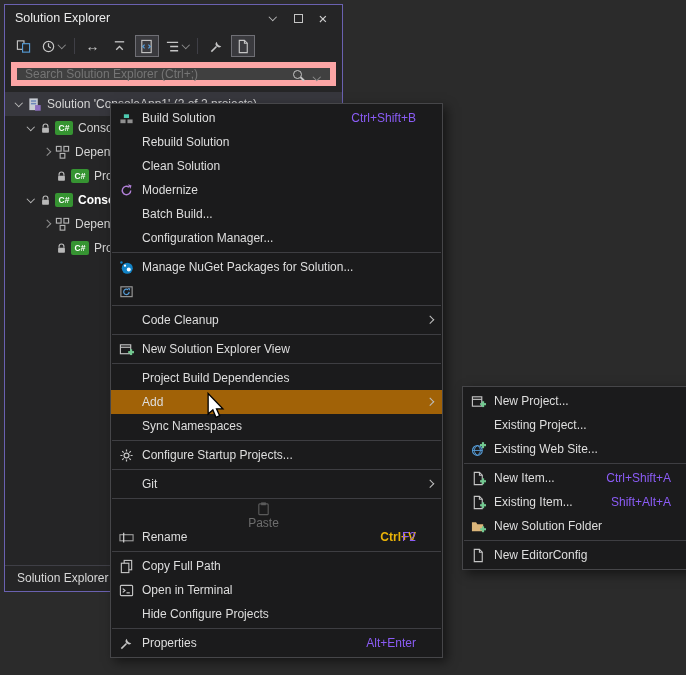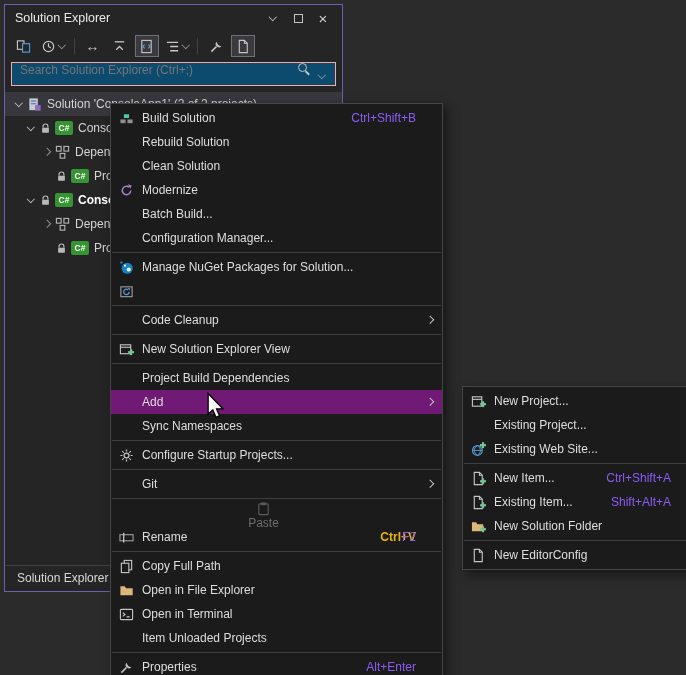--- a/index.html
+++ b/index.html
@@ -21,21 +21,21 @@
   .tbicon { width:18px; height:18px; margin-left:7px; display:flex; align-items:center; justify-content:center; color:#c5c5c5; }
   .restore-sq { width:9px; height:9px; border:1px solid #c5c5c5; }
   .close-x { font-size:15px; line-height:1; color:#d0d0d0; }
 
   .toolbar { height:30px; flex:none; display:flex; align-items:center; padding:0 6px; gap:3px; }
   .tbtn { height:22px; min-width:24px; display:flex; align-items:center; justify-content:center; gap:3px; padding:0 3px; }
   .tbtn.bordered { border:1px solid #6f6f75; background:#3a3a3e; }
   .tsep { width:1px; height:16px; background:#3f3f46; margin:0 3px; }
   .uarrow { font-size:14px; color:#c5c5c5; line-height:1; }
 
-  .searchrow { margin:1px 6px 4px; height:24px; flex:none; background:#0c4a6e; border:1px solid #fca5a5; display:flex; align-items:flex-start; }
+  .searchrow { margin:1px 6px 4px; height:24px; flex:none; background:#404040; border:6px solid #fca5a5; display:flex; align-items:center; }
   .searchrow input { flex:1; min-width:0; background:transparent; border:none; outline:none; color:#9d9d9d; font-size:12px; padding:0 8px; font-family:inherit; }
   .mag { position:relative; width:9px; height:9px; border:1.5px solid #c5c5c5; border-radius:50%; margin-right:12px; flex:none; }
   .mag::after { content:""; position:absolute; width:5px; height:1.5px; background:#c5c5c5; right:-4px; bottom:-2px; transform:rotate(45deg); }
   .sr-chev { margin-right:11px; }
 
   .tree { flex:1; overflow:hidden; padding-top:2px; font-size:12px; color:#d4d4d4; }
   .trow { display:flex; align-items:center; height:24px; white-space:nowrap; }
   .trow.sel { background:#37373d; }
   .exp { width:16px; flex:none; display:flex; align-items:center; justify-content:center; }
   .ti  { width:15px; height:15px; flex:none; margin-right:5px; display:block; }
@@ -55,21 +55,21 @@
 
   
   .menu { position:absolute; background:#1b1b1c; border:1px solid #464649; box-shadow:4px 4px 10px rgba(0,0,0,.5); padding:2px 0; font-size:12px; color:#dedede; }
   #ctx { left:110px; top:103px; width:333px; z-index:10; }
   #sub { left:462px; top:386px; width:236px; z-index:11; }
   .mi { position:relative; display:flex; align-items:center; height:24px; padding-right:26px; }
   .mi .ic { width:31px; flex:none; display:flex; align-items:center; justify-content:center; }
   .mi .lbl { white-space:nowrap; }
   .mi .sc { margin-left:auto; color:#8b5cf6; white-space:nowrap; }
   .mi .arr { position:absolute; right:10px; top:9px; }
-  .mi.hl { background:#701a75; }
+  .mi.hl { background:#a16207; }
   .mi.dis { color:#6d6d6d;flex-direction:column; }
   .mi.dis .sc { color:#eab308;font-weight:bold; }
   .mi.dis svg { opacity:.5; }
   .msep { height:1px; background:#3e3e42; margin:2px 1px; }
   .si { width:15px; height:15px; display:block; }
 
   #cursor { position:absolute; left:206px; top:392px; z-index:99; }
 </style>
 </head>
 <body>
@@ -469,36 +469,28 @@
     <span class="ic">
         <svg class="si">
           <use href="#s-copy"></use>
         </svg>
       </span>
     <span class="lbl">Copy Full Path</span>
   </div>
   <div class="mi">
     <span class="ic">
         <svg class="si">
-          <use href="#s-folder"></use>
-        </svg>
-      </span>
-    <span class="lbl">Open in File Explorer</span>
-  </div>
-  <div class="mi">
-    <span class="ic">
-        <svg class="si">
           <use href="#s-terminal"></use>
         </svg>
       </span>
     <span class="lbl">Open in Terminal</span>
   </div>
   <div class="mi">
     <span class="ic"></span>
-      <span class="lbl">Item Unloaded Projects</span>
+      <span class="lbl">Hide Configure Projects</span>
   </div>
 
   <div class="msep"></div>
 
   <div class="mi">
     <span class="ic">
         <svg class="si">
           <use href="#s-wrench"></use>
         </svg>
       </span>

